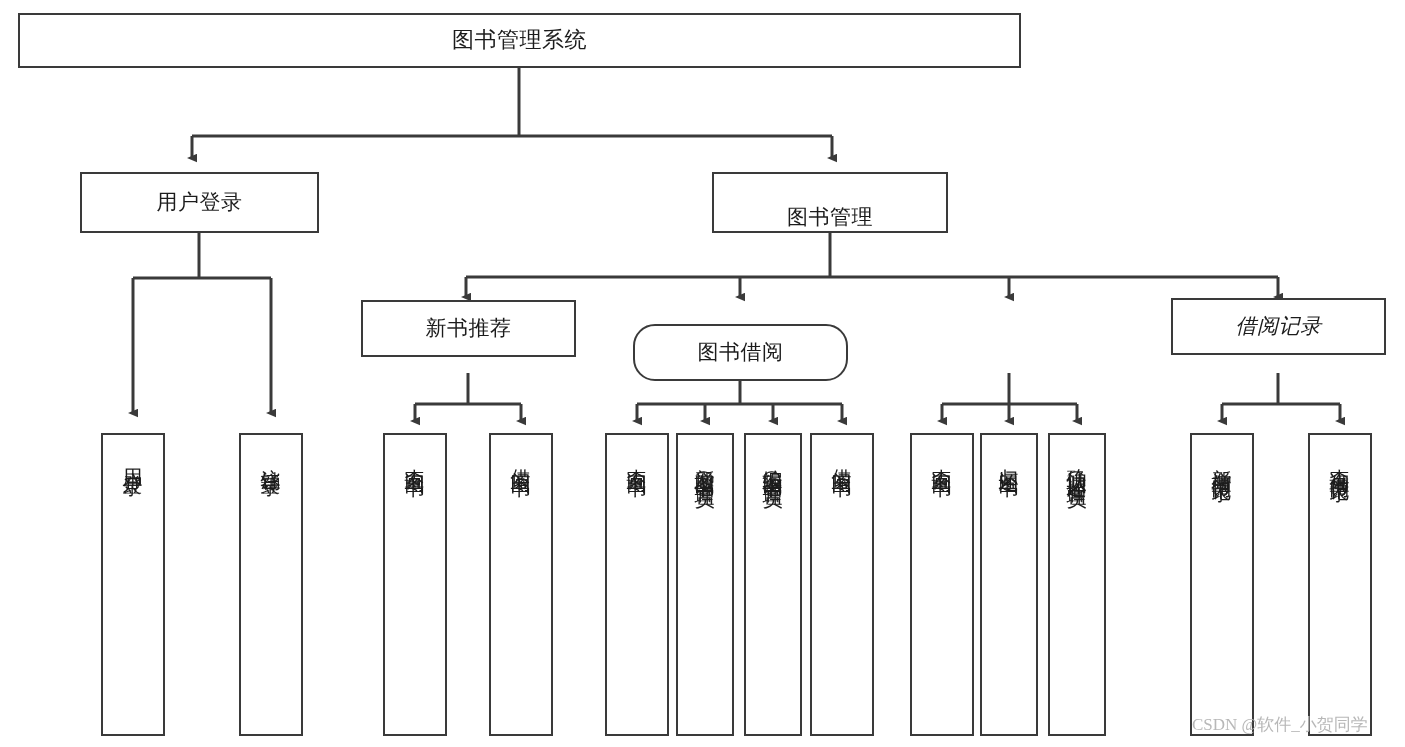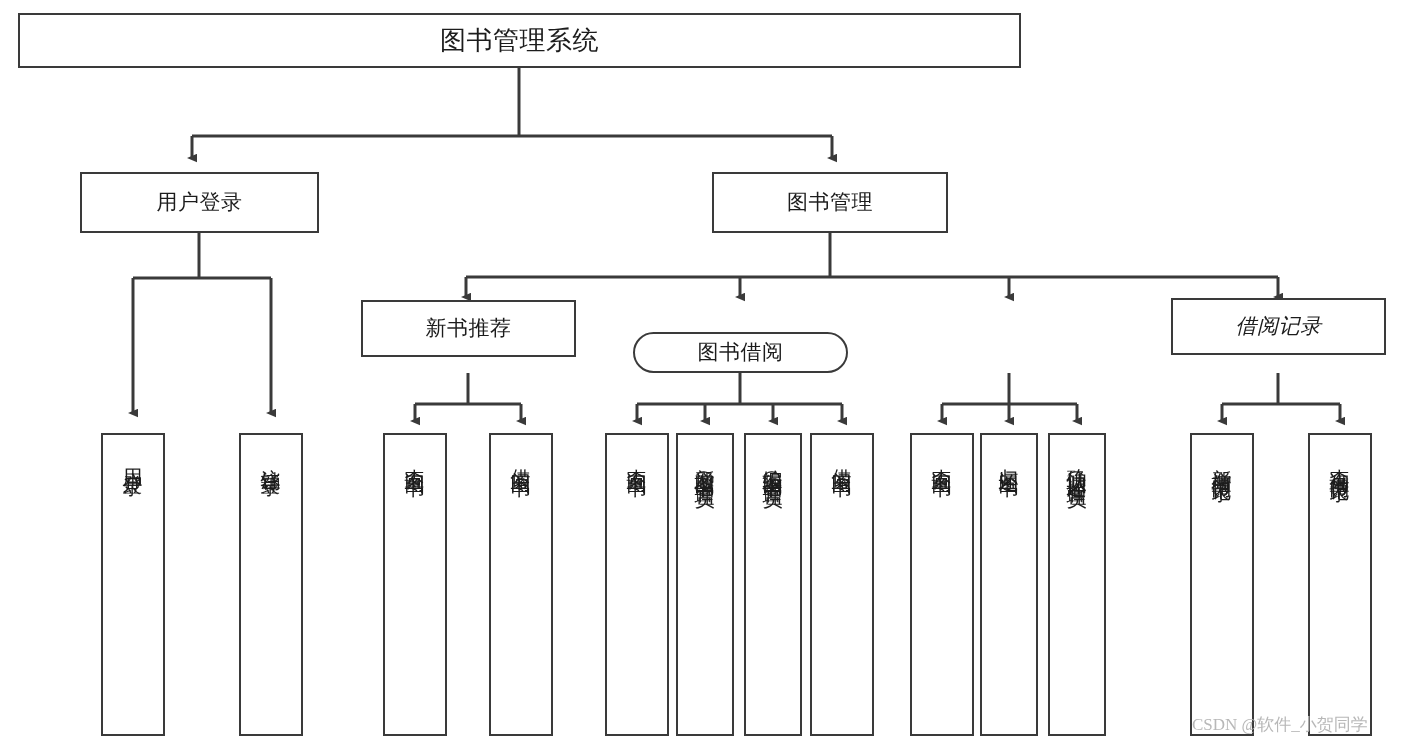--- a/index.html
+++ b/index.html
@@ -51,21 +51,21 @@
     padding-top: 18px;
   }
   .node.vert .label {
     writing-mode: vertical-rl;
     text-orientation: upright;
     font-size: 20px;
     line-height: 1.1;
     letter-spacing: 3px;
     white-space: nowrap;
   }
-  .node.root .label { font-size: 26px; }
+  .node.root .label { font-size: 22px; }
   .watermark {
     position: absolute;
     color: #b8b8b8;
     font-size: 17px;
     white-space: nowrap;
     z-index: 3;
     font-family: Liberation Serif, serif;
   }
 </style>
 </head>
@@ -123,28 +123,28 @@
     </g>
   </svg>
 
   <div class="node horiz root" style="left:18px; top:13px; width:1003px; height:55px;">
     <span class="label">图书管理系统</span>
   </div>
 
   <div class="node horiz" style="left:80px; top:172px; width:239px; height:61px;">
     <span class="label">用户登录</span>
   </div>
-  <div class="node horiz" style="left:712px; top:172px; width:236px; height:61px;">
+  <div class="node horiz" style="left:712px; top:172px; width:236px; height:61px;align-items:flex-end;">
     <span class="label">图书管理</span>
   </div>
 
   <div class="node horiz" style="left:361px; top:300px; width:215px; height:57px;">
     <span class="label">新书推荐</span>
   </div>
-  <div class="node horiz" style="left:633px; top:332px; width:215px; height:41px;border-radius:22px;">
+  <div class="node horiz" style="left:633px; top:324px; width:215px; height:57px;border-radius:22px;">
     <span class="label">图书借阅</span>
   </div>
   <div class="node horiz" style="left:1171px; top:298px; width:215px; height:57px;font-style:italic;">
     <span class="label">借阅记录</span>
   </div>
 
   <div class="node vert" style="left:101px; top:433px; width:64px; height:303px;">
     <span class="label">用户登录</span>
   </div>
   <div class="node vert" style="left:239px; top:433px; width:64px; height:303px;">

